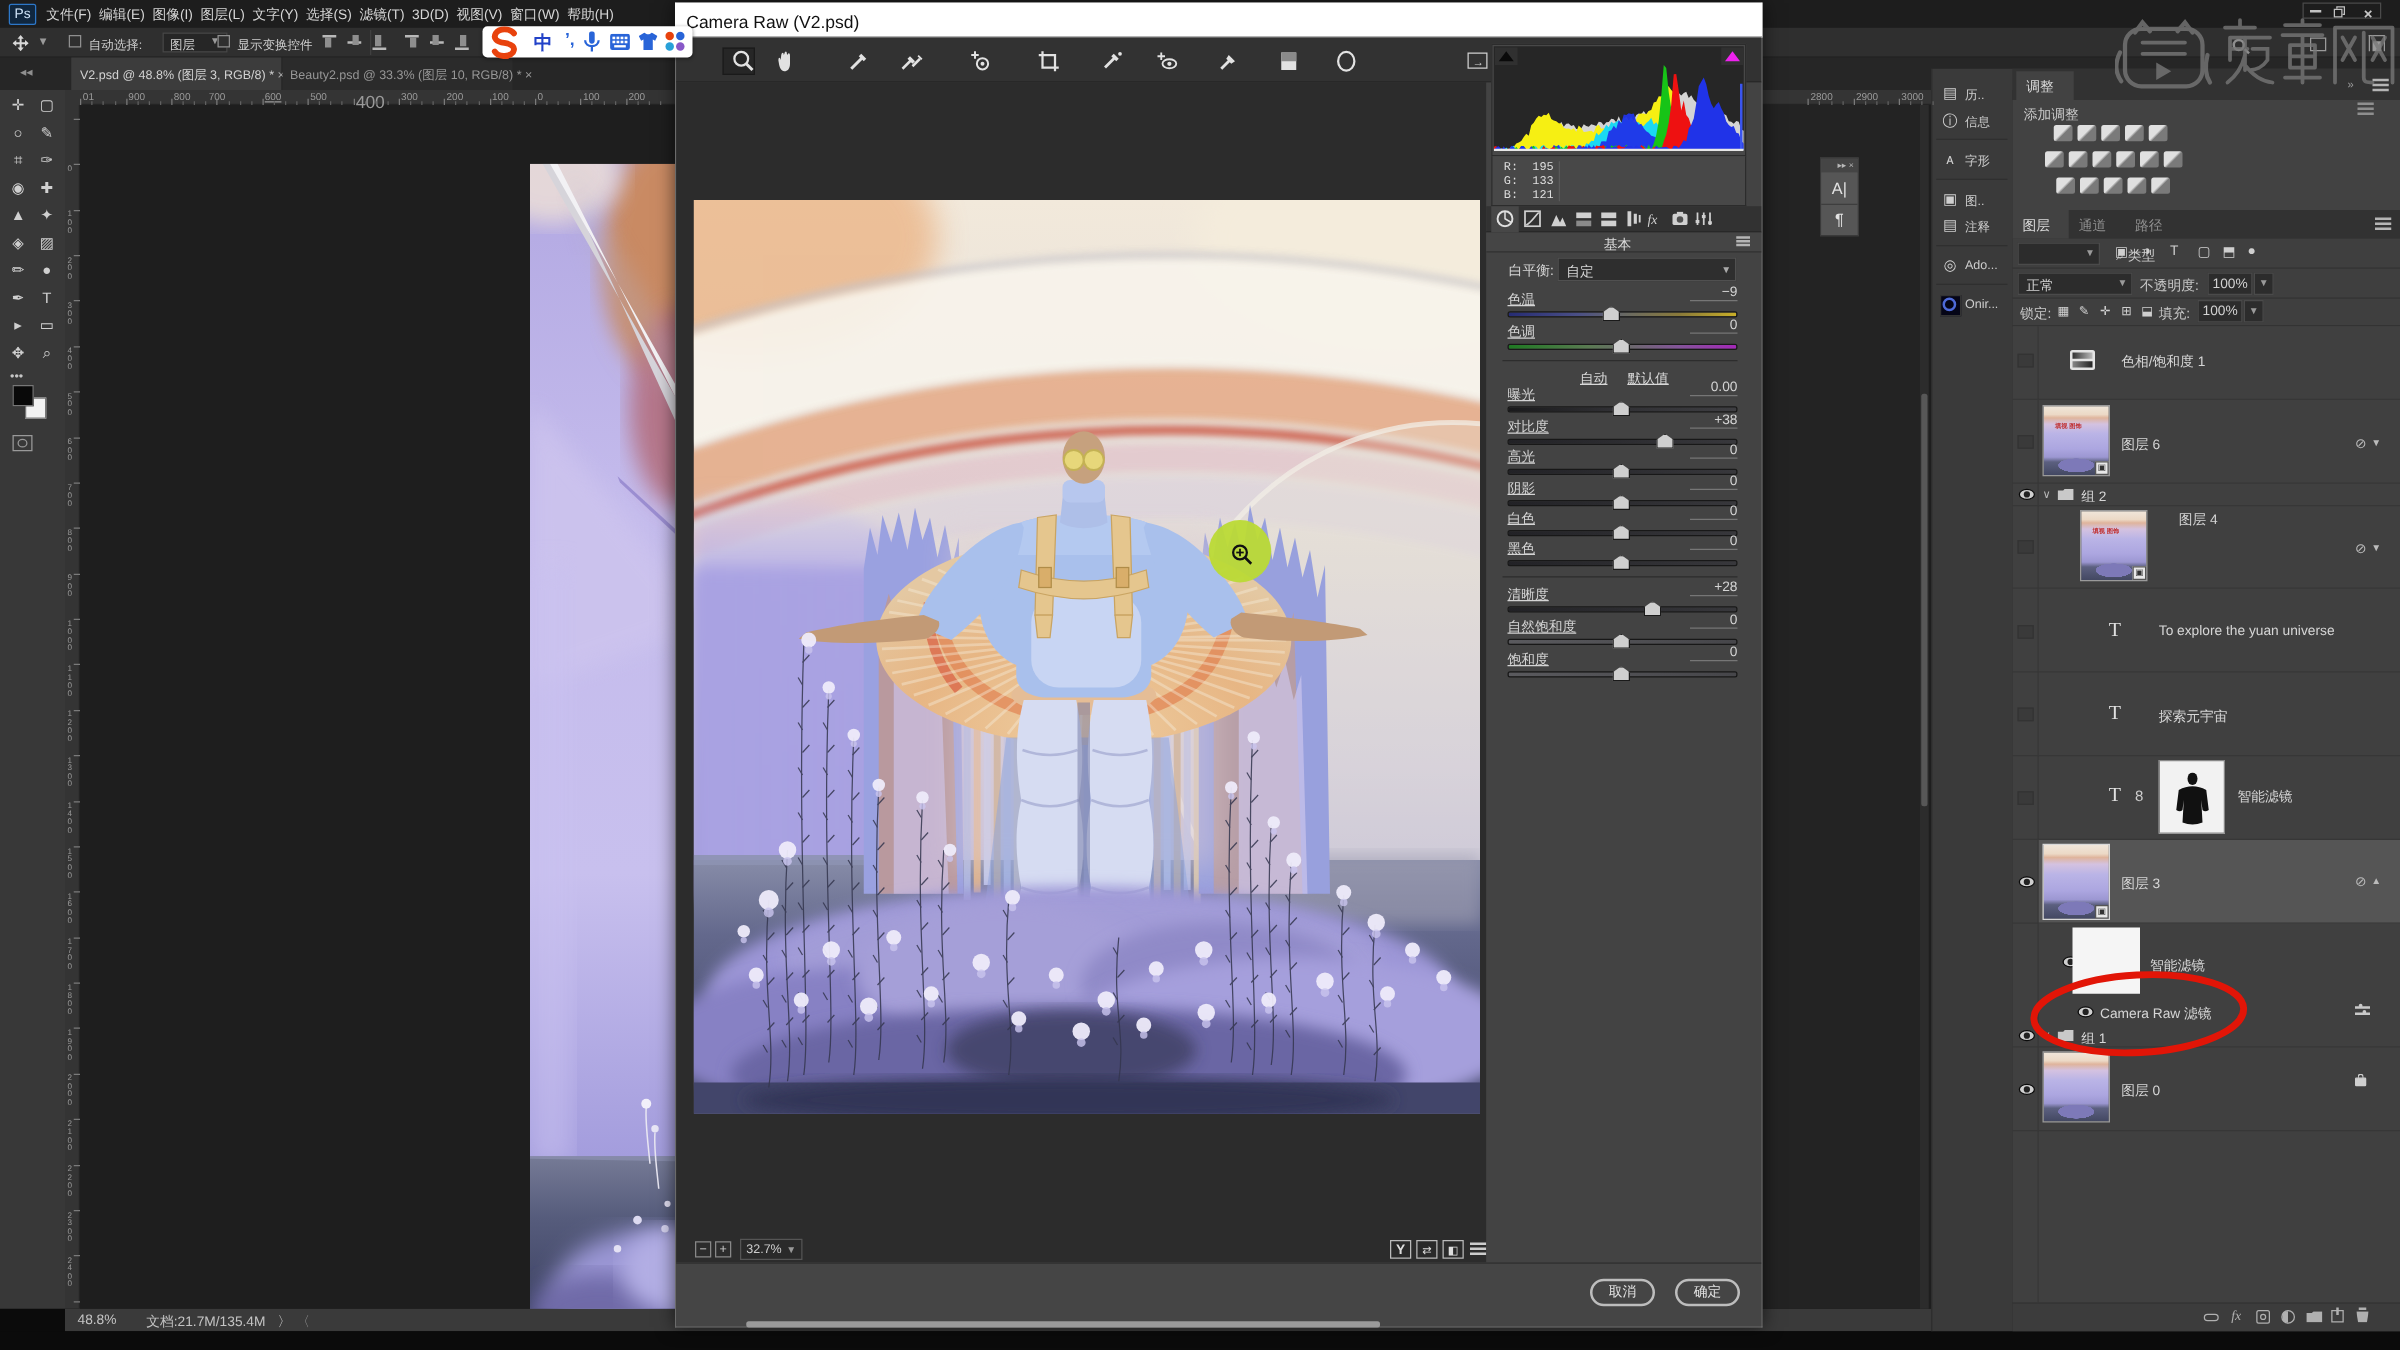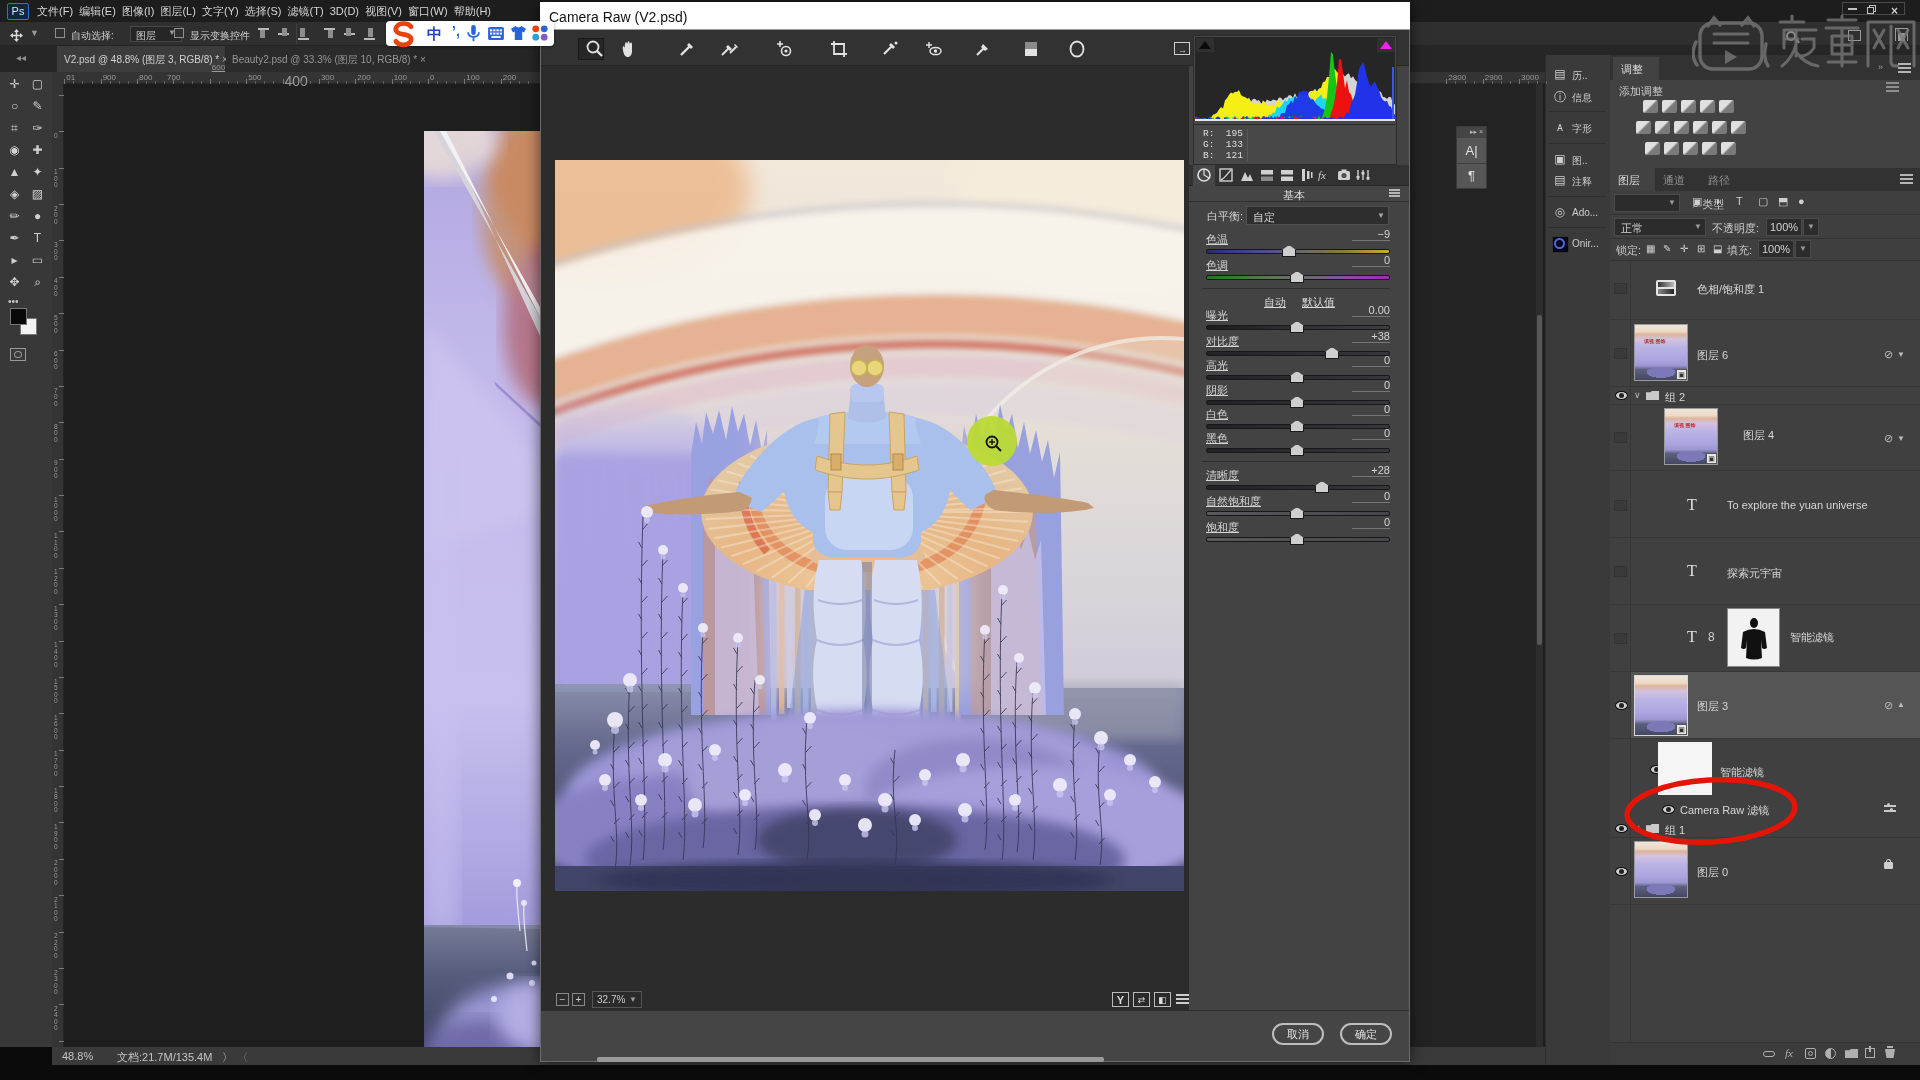--- a/index.html
+++ b/index.html
@@ -210,21 +210,21 @@
 <div class="abs" style="left:1619px;top:393px;width:5px;height:5px;background:#222;border-radius:50%;"></div>
 <div class="ltext" style="left:1634px;top:390px;font-size:9px;color:#bbb;">∨</div>
 <div class="abs" style="left:1646px;top:391px;width:13px;height:9px;background:#c9c9c9;clip-path:polygon(0 15%,35% 15%,45% 0,100% 0,100% 100%,0 100%);"></div>
 <div class="ltext" style="left:1665px;top:390px;">组 2</div>
 
 <div class="lrow" style="top:405px;height:66px;"></div>
 <div class="abs" style="left:1614px;top:432px;width:13px;height:11px;border:1px solid #333;background:#3a3a3a;"></div>
 <div class="lthumb" style="left:1664px;top:408px;width:54px;height:57px;"></div>
 <div class="redtxt" style="left:1674px;top:423px;">填视 图饰</div>
 <div class="lbadge" style="left:1706px;top:453px;">▣</div>
-<div class="ltext" style="left:1727px;top:428px;padding-left:16px;">图层 4</div>
+<div class="ltext" style="left:1727px;top:408px;padding-left:16px;">图层 4</div>
 <div class="ltext" style="left:1884px;top:432px;color:#bbb;">⊘</div>
 <div class="ltext" style="left:1897px;top:434px;color:#bbb;font-size:8px;">▼</div>
 
 <div class="lrow" style="top:471px;height:67px;"></div>
 <div class="abs" style="left:1614px;top:500px;width:13px;height:11px;border:1px solid #333;background:#3a3a3a;"></div>
 <div class="ltext" style="left:1687px;top:496px;font-size:16px;font-family:'Liberation Serif',serif;color:#e0e0e0;">T</div>
 <div class="ltext" style="left:1727px;top:499px;">To explore  the yuan universe</div>
 
 <div class="lrow" style="top:538px;height:67px;"></div>
 <div class="abs" style="left:1614px;top:566px;width:13px;height:11px;border:1px solid #333;background:#3a3a3a;"></div>
@@ -985,21 +985,21 @@
 <div class="abs" style="left:139.04000000000002px;top:73px;color:#9a9a9a;font-size:8px;">800</div>
 <div class="abs" style="left:137.04000000000002px;top:79px;width:1px;height:5px;background:#7a7a7a;"></div>
 <div class="abs" style="left:146.13000000000002px;top:81px;width:1px;height:3px;background:#606060;"></div>
 <div class="abs" style="left:155.22000000000003px;top:81px;width:1px;height:3px;background:#606060;"></div>
 <div class="abs" style="left:164.31000000000003px;top:81px;width:1px;height:3px;background:#606060;"></div>
 <div class="abs" style="left:167px;top:73px;color:#9a9a9a;font-size:8px;">700</div>
 <div class="abs" style="left:173.41000000000003px;top:79px;width:1px;height:5px;background:#7a7a7a;"></div>
 <div class="abs" style="left:182.50000000000003px;top:81px;width:1px;height:3px;background:#606060;"></div>
 <div class="abs" style="left:191.59000000000003px;top:81px;width:1px;height:3px;background:#606060;"></div>
 <div class="abs" style="left:200.68000000000004px;top:81px;width:1px;height:3px;background:#606060;"></div>
-<div class="abs" style="left:211.78000000000003px;top:63px;color:#9a9a9a;font-size:8px;text-decoration:underline;">600</div>
+<div class="abs" style="left:211.78000000000003px;top:73px;color:#9a9a9a;font-size:8px;text-decoration:underline;">600</div>
 <div class="abs" style="left:209.78000000000003px;top:79px;width:1px;height:5px;background:#7a7a7a;"></div>
 <div class="abs" style="left:218.87000000000003px;top:81px;width:1px;height:3px;background:#606060;"></div>
 <div class="abs" style="left:227.96000000000004px;top:81px;width:1px;height:3px;background:#606060;"></div>
 <div class="abs" style="left:237.05000000000004px;top:81px;width:1px;height:3px;background:#606060;"></div>
 <div class="abs" style="left:248.15px;top:73px;color:#9a9a9a;font-size:8px;">500</div>
 <div class="abs" style="left:246.15px;top:79px;width:1px;height:5px;background:#7a7a7a;"></div>
 <div class="abs" style="left:255.24px;top:81px;width:1px;height:3px;background:#606060;"></div>
 <div class="abs" style="left:264.33px;top:81px;width:1px;height:3px;background:#606060;"></div>
 <div class="abs" style="left:273.42px;top:81px;width:1px;height:3px;background:#606060;"></div>
 <div class="abs" style="left:284.52px;top:73px;color:#9a9a9a;font-size:14px;">400</div>

